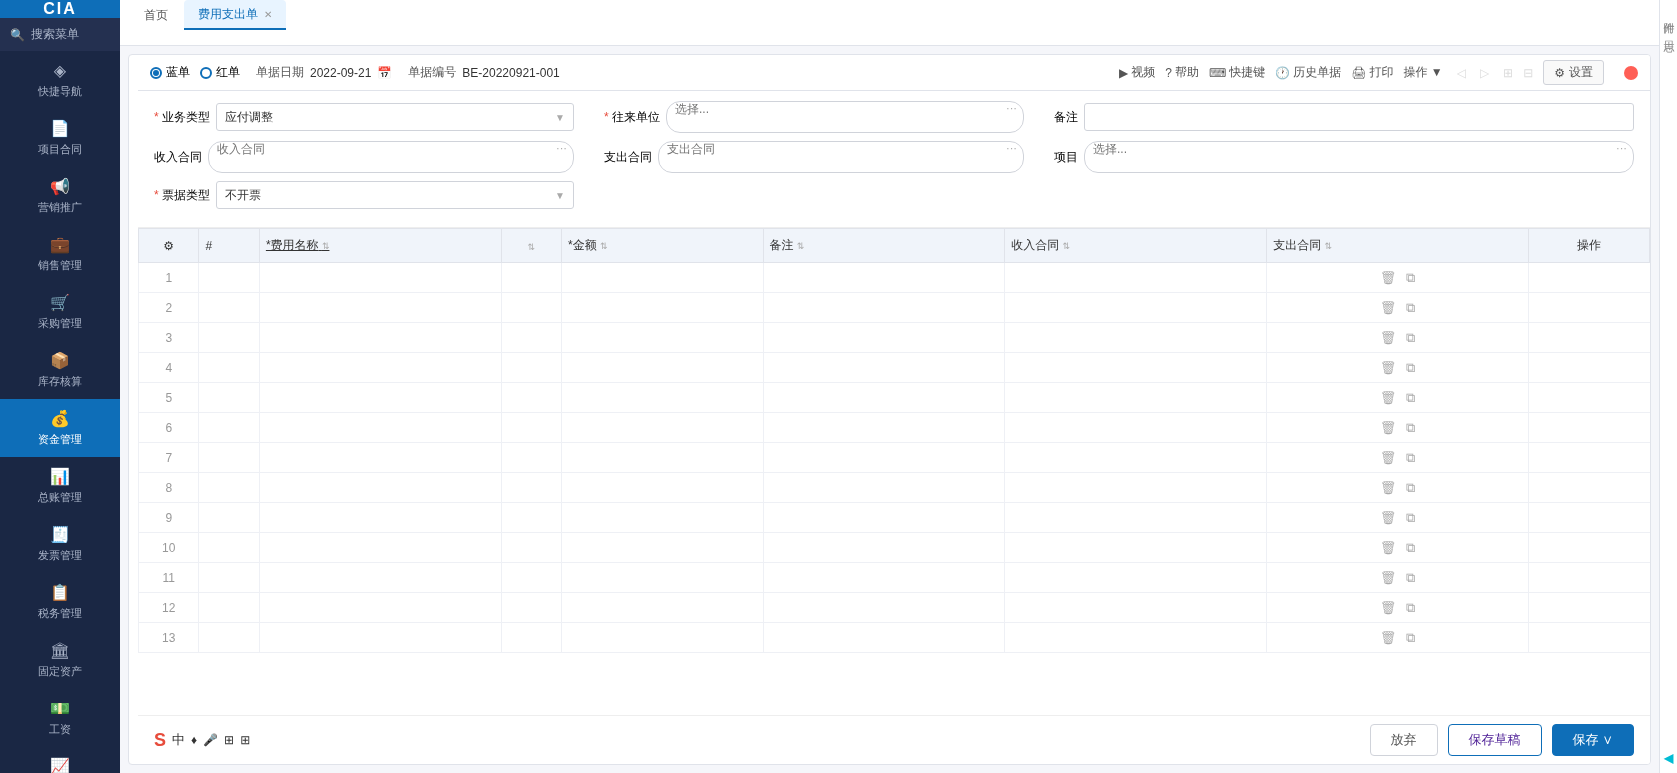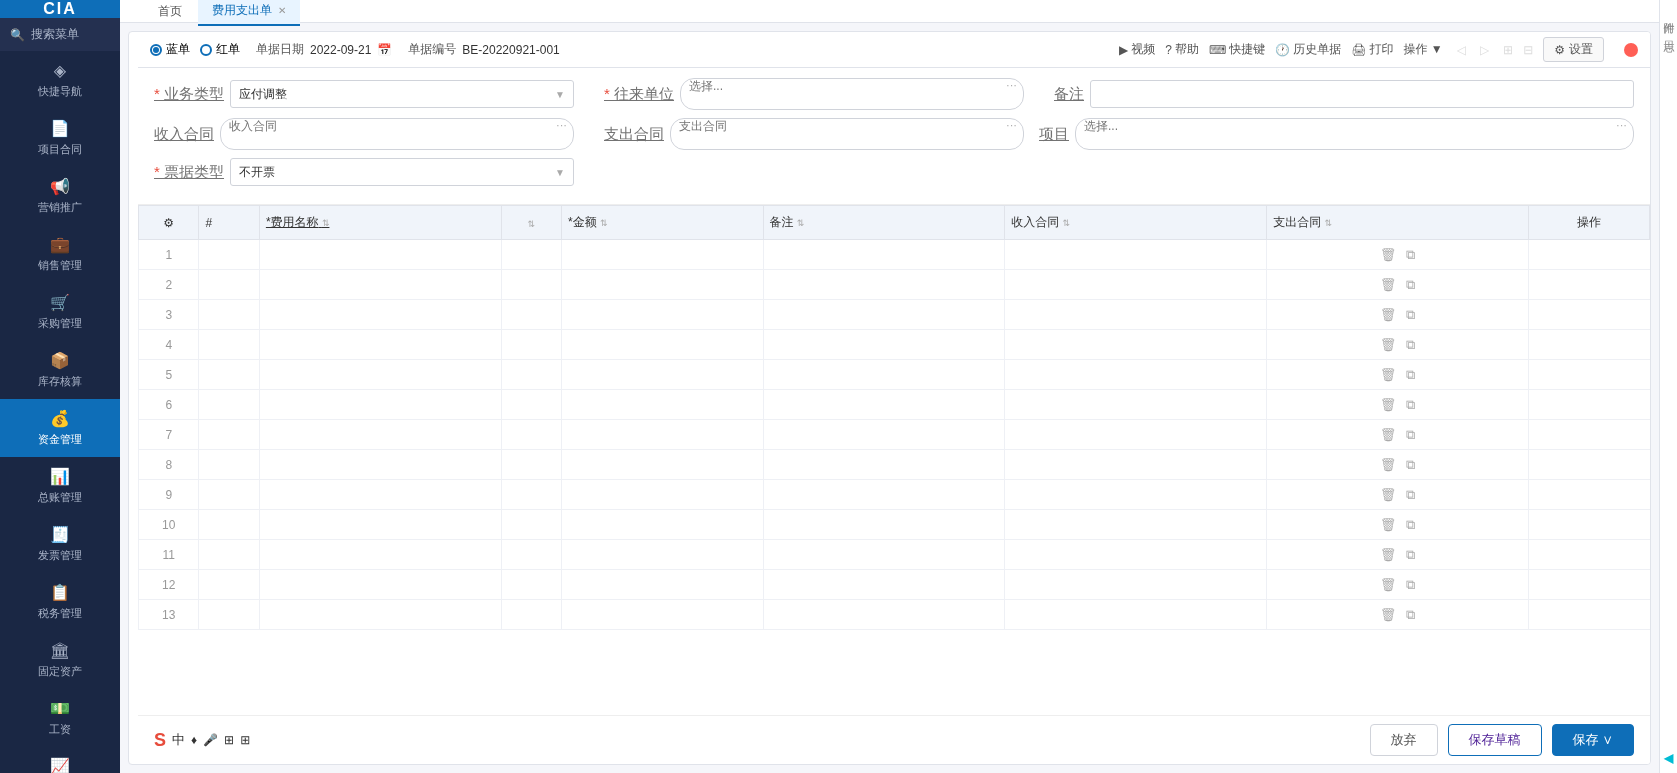--- a/index.html
+++ b/index.html
@@ -55,25 +55,24 @@
       flex: 1;
       display: flex;
       flex-direction: column;
       background: #f5f6fa;
       overflow: hidden;
     }
 
     
     .tab-bar {
       display: flex;
-      align-items: center;
       background: #fff;
       border-bottom: 1px solid #e0e3ea;
-      padding: 0 24px;
-      height: 23px;
+      padding: 0 10px;
+      height: 46px;
       gap: 2px;
     }
     .tab {
       display: flex;
       align-items: center;
       padding: 0 14px;
       height: 30px;
       cursor: pointer;
       font-size: 12px;
       color: #555;
@@ -151,21 +150,21 @@
       margin-bottom: 8px;
     }
     .form-field {
       display: flex;
       align-items: center;
       gap: 6px;
       flex: 1;
       min-width: 0;
     }
     .form-field-label {
-      color: #737373; font-size: 15px; white-space: nowrap; text-decoration: underline;
+      color: #000000; font-size: 12px; white-space: nowrap;
     }
     .form-field-label.required::before {
       content: '* '; color: #e74c3c;
     }
     .form-input {
       flex: 1;
       height: 28px;
       border: 1px solid #d0d3da;
       border-radius: 3px;
       padding: 0 8px;
@@ -469,21 +468,21 @@
             <span class="form-input-btn">···</span>
           </div>
         </div>
         <div class="form-field" style="margin-left:30px;max-width:420px;">
           <span class="form-field-label">支出合同</span>
           <div class="form-input-with-btn">
             <input type="text" placeholder="支出合同" style="">
             <span class="form-input-btn">···</span>
           </div>
         </div>
-        <div class="form-field" style="margin-left:15px;flex:1;">
+        <div class="form-field" style="margin-left:30px;flex:1;">
           <span class="form-field-label">项目</span>
           <div class="form-input-with-btn">
             <input type="text" placeholder="选择..." style="">
             <span class="form-input-btn">···</span>
           </div>
         </div>
       </div>
       <div class="form-row">
         <div class="form-field" style="max-width:420px;">
           <span class="form-field-label required">票据类型</span>

